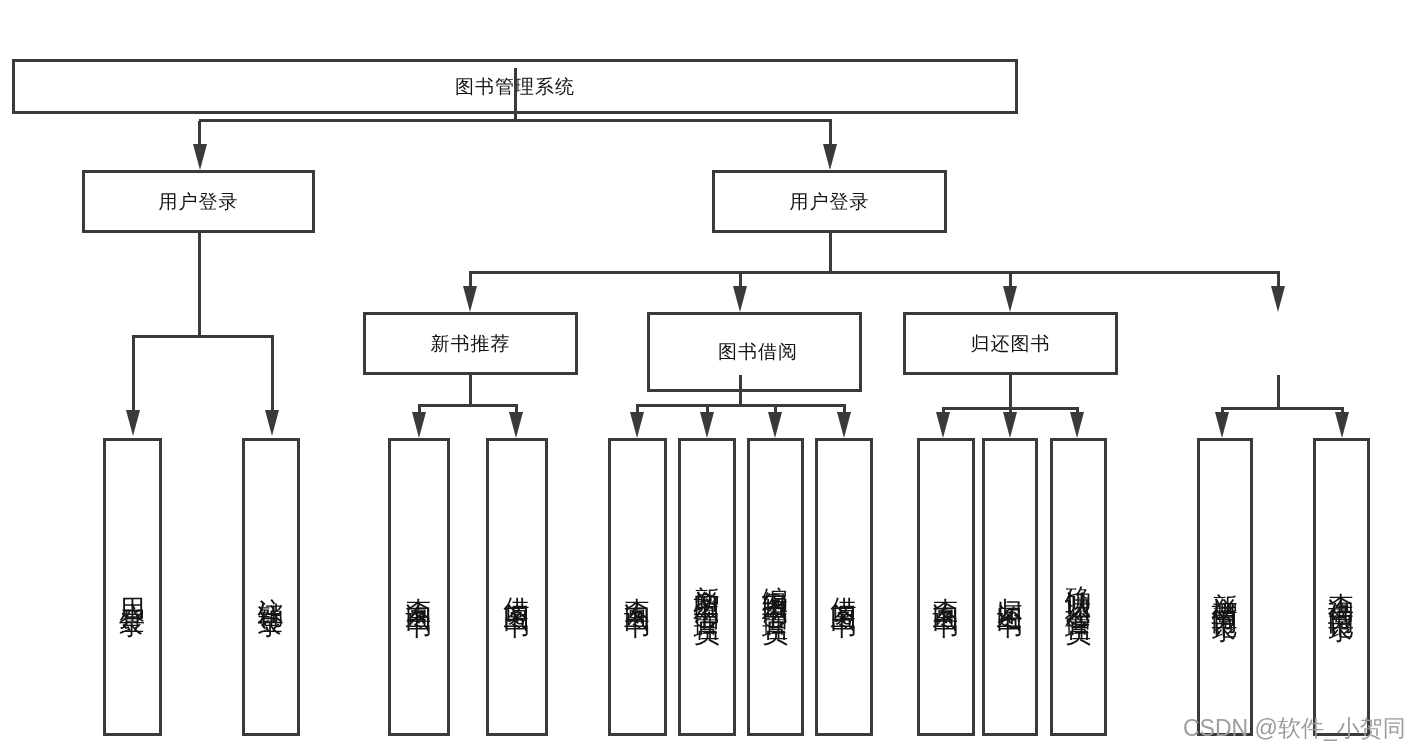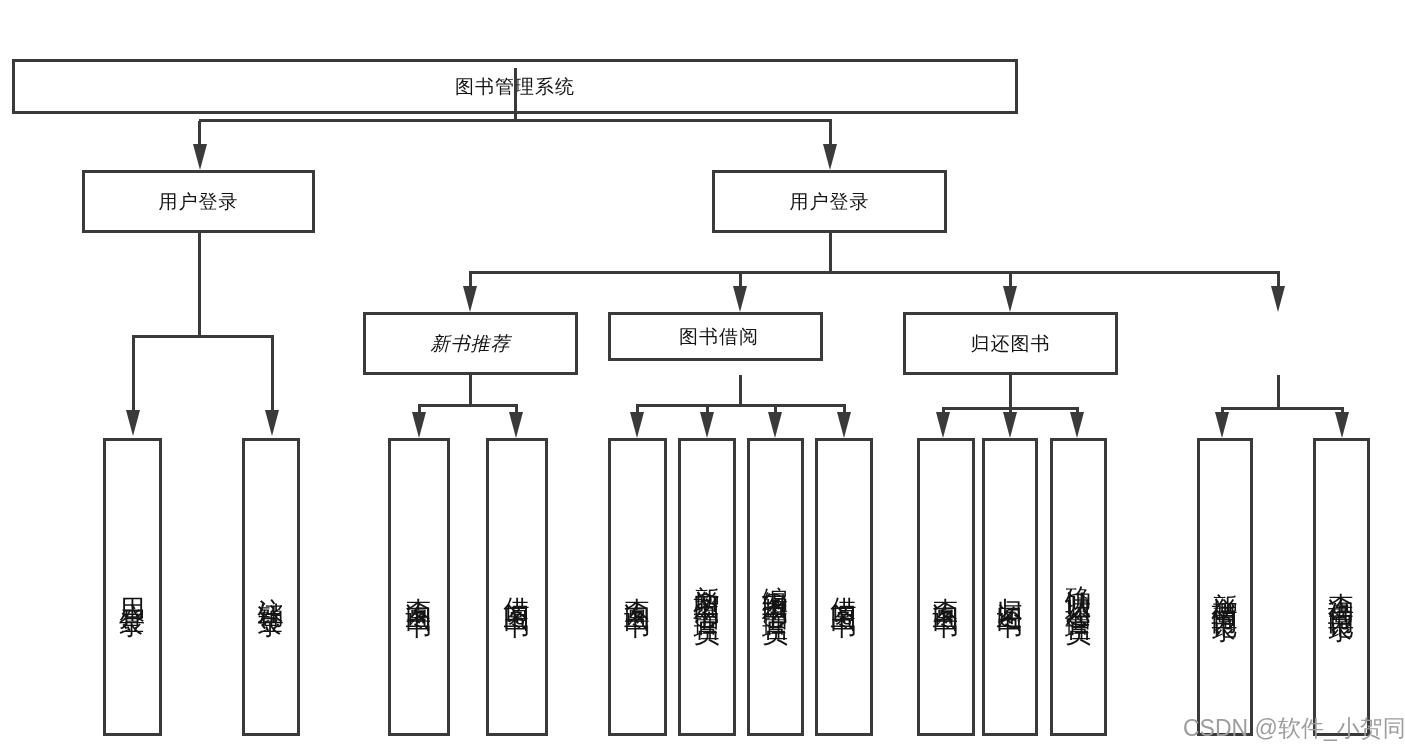--- a/index.html
+++ b/index.html
@@ -72,24 +72,24 @@
   <div class="hline" style="left:469px;top:271px;width:811px;"></div>
   <div class="vline" style="left:469px;top:273px;height:14px;"></div>
   <div class="arrow" style="left:463px;top:286px;"></div>
   <div class="vline" style="left:739px;top:273px;height:14px;"></div>
   <div class="arrow" style="left:733px;top:286px;"></div>
   <div class="vline" style="left:1009px;top:273px;height:14px;"></div>
   <div class="arrow" style="left:1003px;top:286px;"></div>
   <div class="vline" style="left:1277px;top:273px;height:14px;"></div>
   <div class="arrow" style="left:1271px;top:286px;"></div>
 
-  <div class="hbox" style="left:363px;top:312px;width:215px;height:63px;font-style:italic;">
+  <div class="hbox" style="left:363px;top:312px;width:215px;height:63px;">
     <span>新书推荐</span>
   </div>
-  <div class="hbox" style="left:608px;top:312px;width:215px;height:49px;padding-left:7px;">
+  <div class="hbox" style="left:647px;top:312px;width:215px;height:80px;padding-left:7px;">
     <span>图书借阅</span>
   </div>
   <div class="hbox" style="left:903px;top:312px;width:215px;height:63px;">
     <span>归还图书</span>
   </div>
 
   <div class="vline" style="left:469px;top:375px;height:31px;"></div>
   <div class="hline" style="left:418px;top:404px;width:100px;"></div>
   <div class="vline" style="left:418px;top:406px;height:8px;"></div>
   <div class="arrow" style="left:412px;top:412px;"></div>

